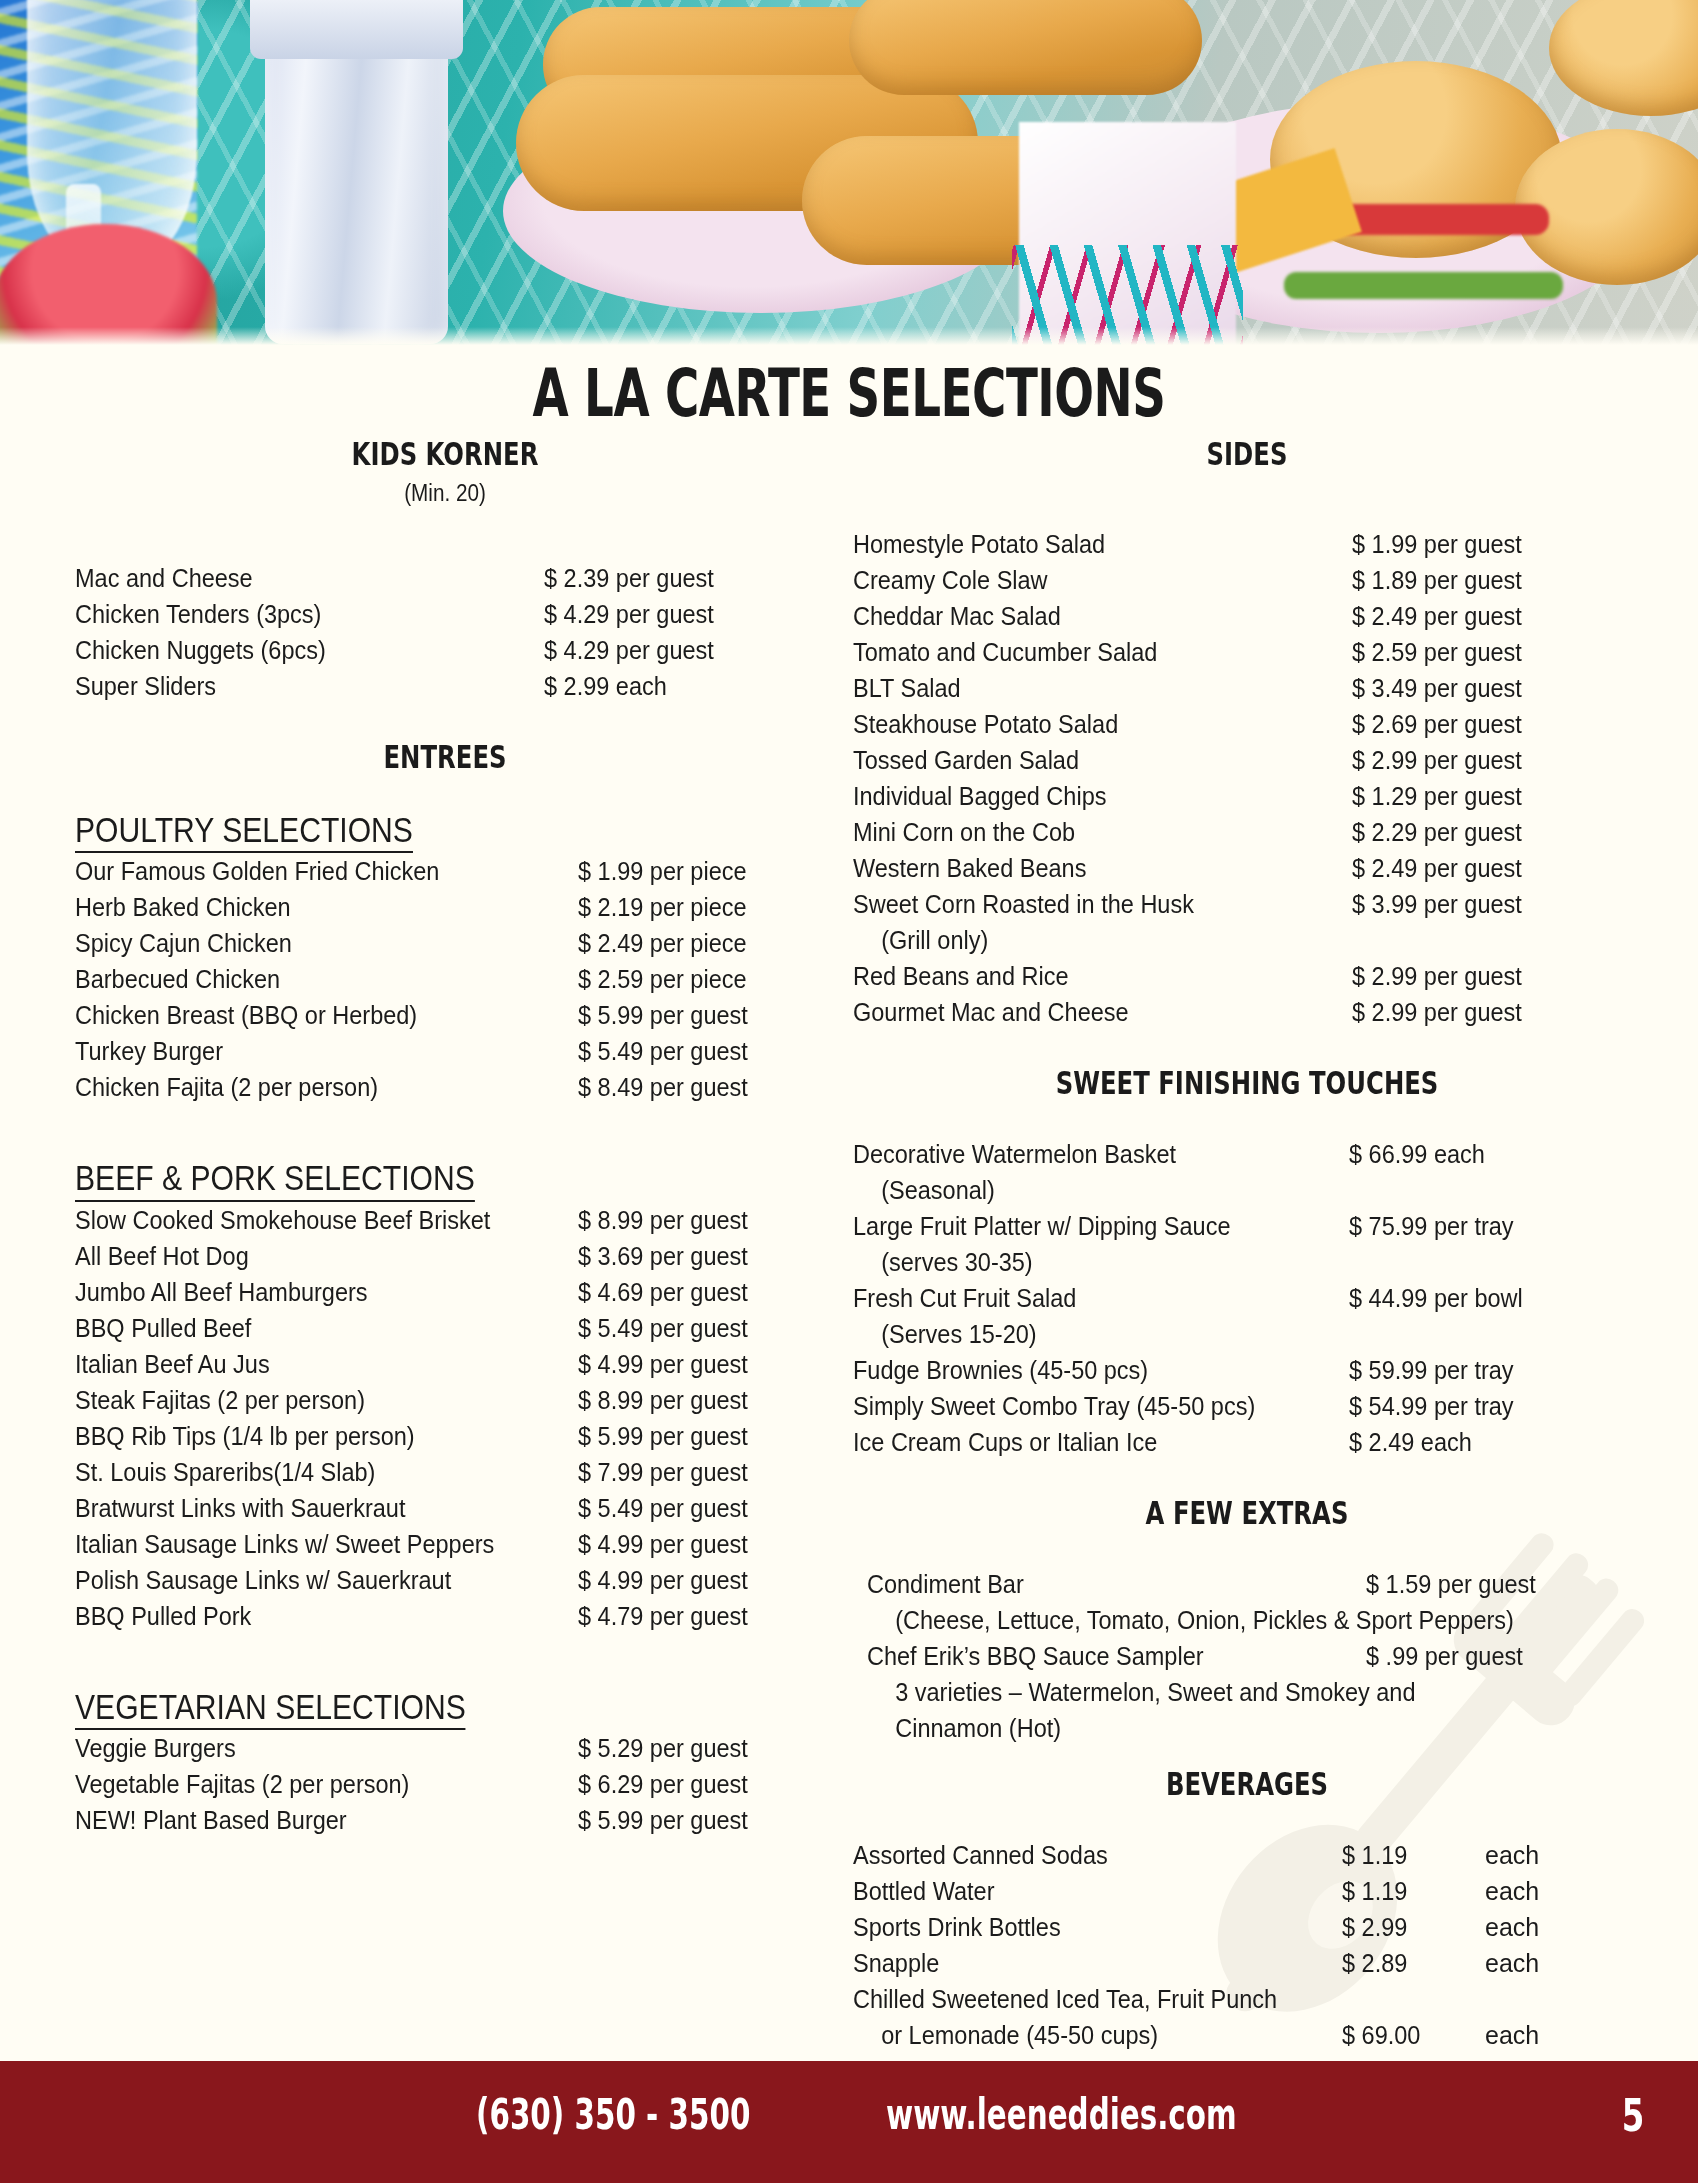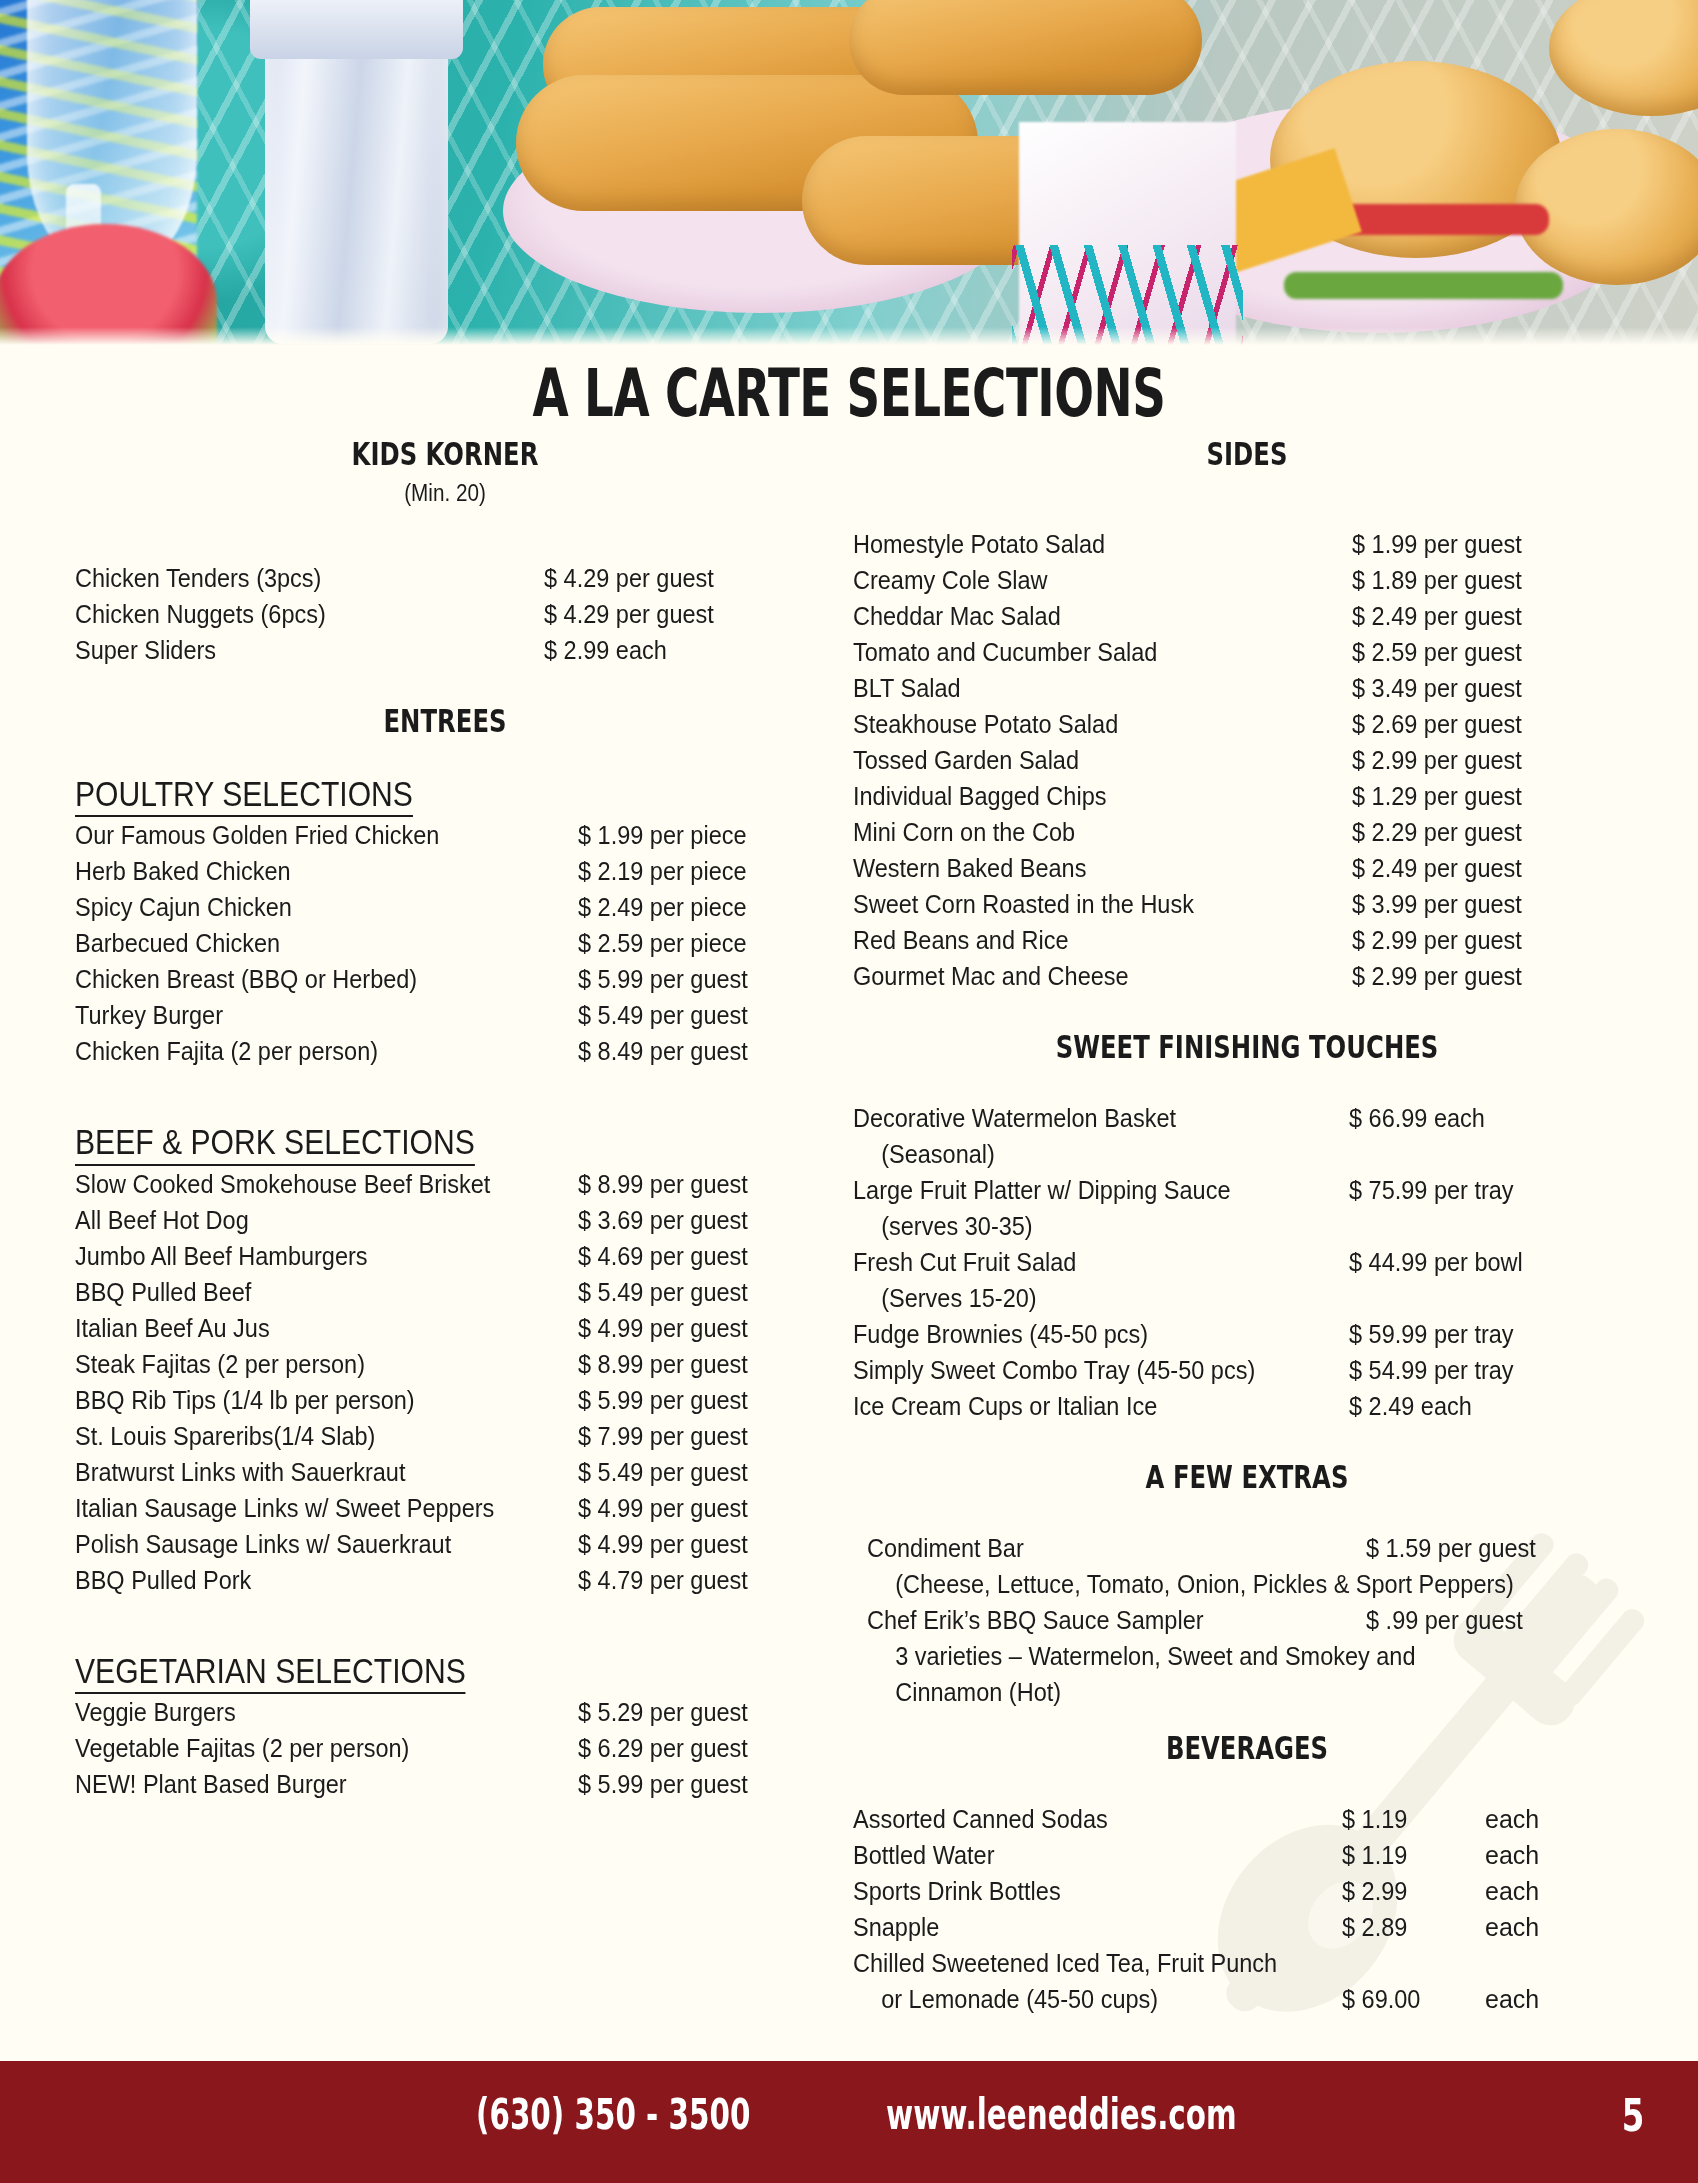--- a/index.html
+++ b/index.html
@@ -296,20 +296,24 @@
 
   <div class="main-title">A LA CARTE SELECTIONS</div>
 
   <div class="col col-left">
 
     <div class="band-heading">KIDS KORNER</div>
     <div class="sub-note">(Min. 20)</div>
     <div class="gap-lg"></div>
     <div class="rows kids-rows">
         <div class="row">
+          <span class="nm">Mac and Cheese</span>
+          <span class="pr">$ 2.39 per guest</span>
+        </div>
+        <div class="row">
           <span class="nm">Chicken Tenders (3pcs)</span>
           <span class="pr">$ 4.29 per guest</span>
         </div>
         <div class="row">
           <span class="nm">Chicken Nuggets (6pcs)</span>
           <span class="pr">$ 4.29 per guest</span>
         </div>
         <div class="row">
           <span class="nm">Super Sliders</span>
           <span class="pr">$ 2.99 each</span>
@@ -464,20 +468,23 @@
           <span class="nm">Mini Corn on the Cob</span>
           <span class="pr">$ 2.29  per guest</span>
         </div>
         <div class="row">
           <span class="nm">Western Baked Beans</span>
           <span class="pr">$ 2.49  per guest</span>
         </div>
         <div class="row">
           <span class="nm">Sweet Corn Roasted in the Husk</span>
           <span class="pr">$ 3.99  per guest</span>
+        </div>
+        <div class="row cont">
+          <span class="nm">(Grill only)</span>
         </div>
         <div class="row">
           <span class="nm">Red Beans and Rice</span>
           <span class="pr">$ 2.99  per guest</span>
         </div>
         <div class="row">
           <span class="nm">Gourmet Mac and Cheese</span>
           <span class="pr">$ 2.99  per guest</span>
         </div>
       </div>

